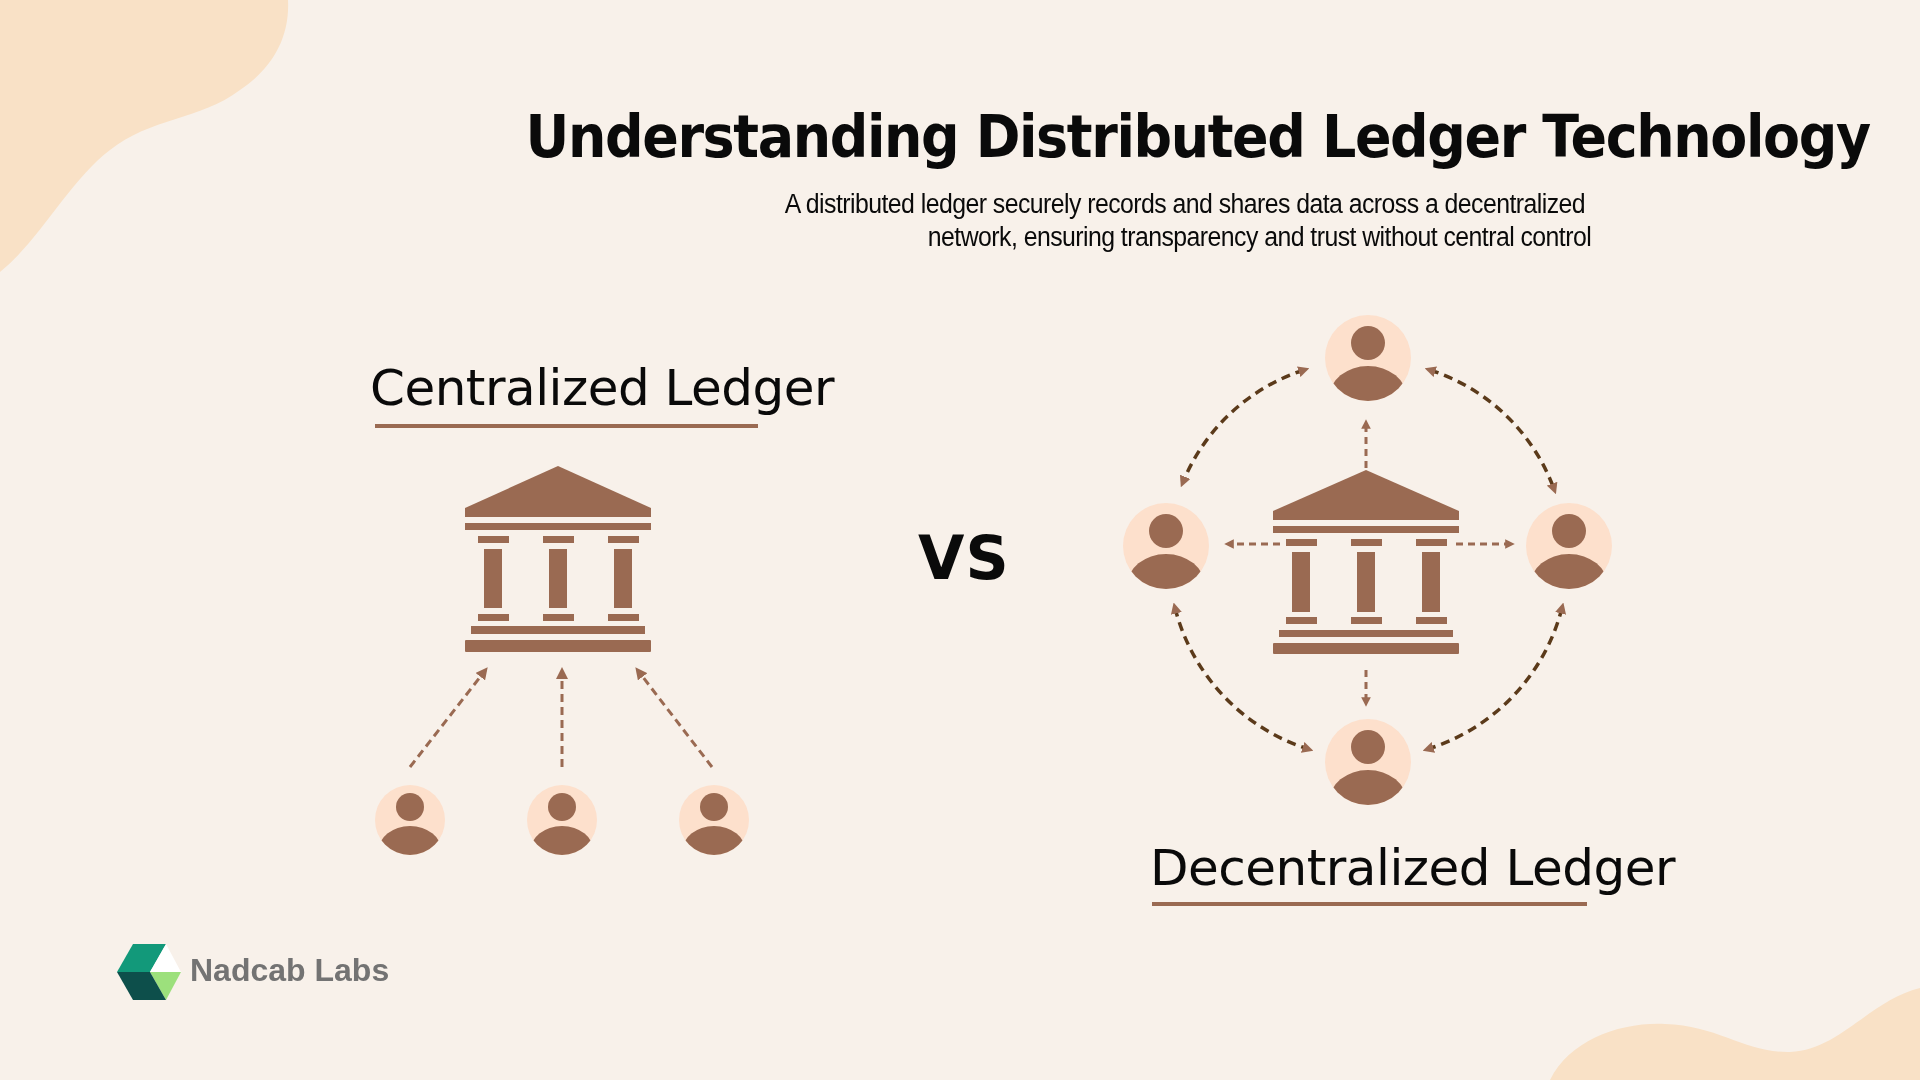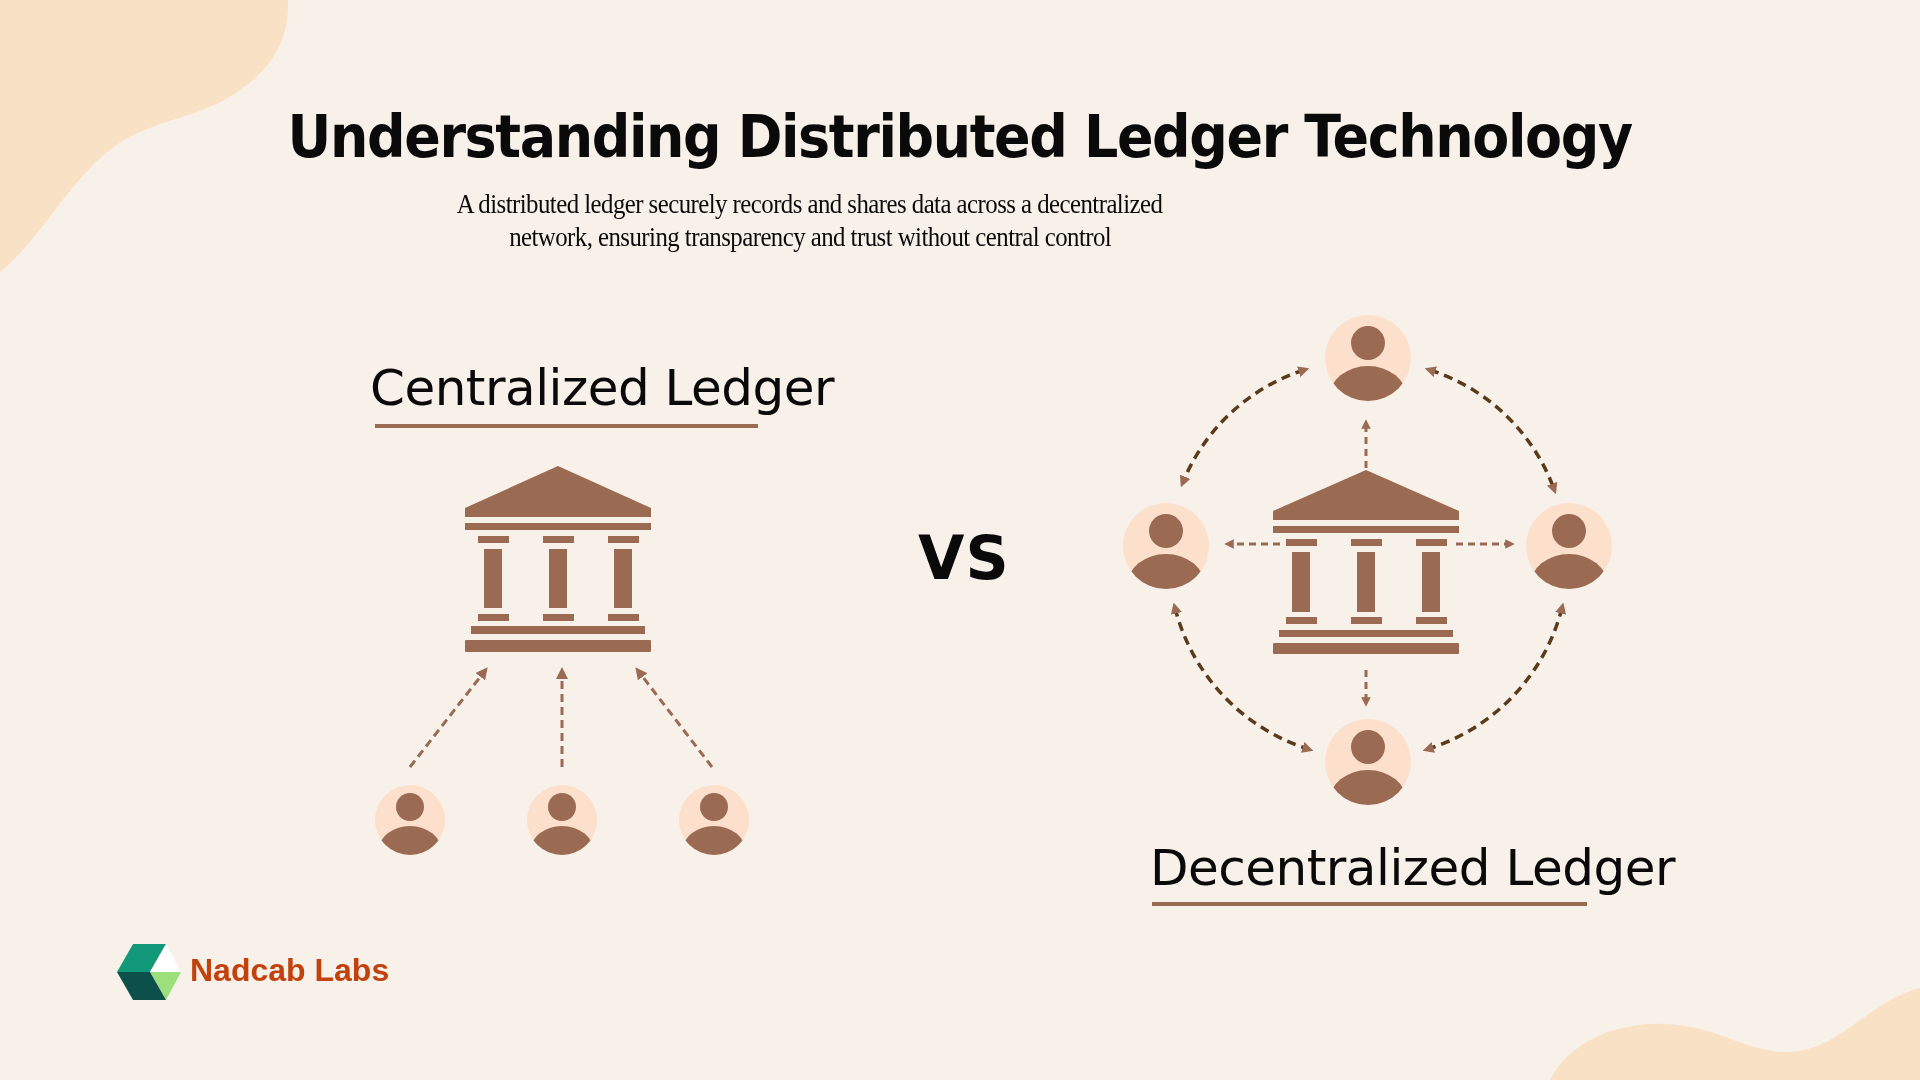--- a/index.html
+++ b/index.html
@@ -3,43 +3,43 @@
 <meta charset="utf-8">
 <style>
   html, body { margin: 0; padding: 0; }
   body {
     width: 1920px; height: 1080px; overflow: hidden;
     background: #f8f1ea; position: relative;
     font-family: "DejaVu Sans", sans-serif; color: #0a0a0a;
   }
   .bg-svg { position: absolute; left: 0; top: 0; width: 1920px; height: 1080px; }
   .title {
-    position: absolute; left: 0; top: 102px; width: 1920px; text-align: center;
+    position: absolute; left: 0; top: 102px; width: 1920px; text-align: right;
     font-family: "DejaVu Sans", sans-serif; font-weight: bold; font-size: 58px;
     letter-spacing: -1.5px; line-height: 70px; margin: 0;
   }
   .title-inner { display: inline-block; transform: scaleX(0.93); transform-origin: center; }
   .subtitle {
-    position: absolute; left: 0; top: 188px; width: 1620px; text-align: center;
-    font-family: Liberation Serif, serif; font-size: 27px; line-height: 33px;
+    position: absolute; left: 0; top: 188px; width: 1620px; text-align: right;
+    font-family: Liberation Sans, sans-serif; font-size: 27px; line-height: 33px;
     letter-spacing: -0.6px;
   }
   .subtitle-inner { display: inline-block; transform: scaleX(0.92); transform-origin: center; }
   .section-title {
     position: absolute; font-family: "DejaVu Sans", sans-serif; font-size: 50px;
     line-height: 52px; letter-spacing: -0.5px; white-space: nowrap;
   }
   .section-underline { position: absolute; height: 4px; background: #9a6a52; }
   .vs {
     position: absolute; left: 918px; top: 528px; font-size: 60px; font-weight: bold;
     font-family: "DejaVu Sans", sans-serif; line-height: 60px; letter-spacing: 1px;
   }
   .brand {
     position: absolute; left: 190px; top: 950px; font-family: "Liberation Sans", sans-serif;
-    font-weight: bold; font-size: 32px; line-height: 40px; color: #c2410c;
+    font-weight: bold; font-size: 32px; line-height: 40px; color: #737373;
   }
 </style>
 </head>
 <body>
 
 <svg class="bg-svg" viewBox="0 0 1920 1080">
   <path fill="#f9e1c6" d="M0,0 L288,0 C290,40 270,70 240,90 C200,120 150,118 110,150 C70,180 40,240 0,272 Z"></path>
   <path fill="#f9e1c6" d="M1550,1080 C1570,1040 1620,1022 1665,1024 C1720,1026 1745,1053 1790,1052 C1840,1050 1870,1000 1920,988 L1920,1080 Z"></path>
 </svg>
 

